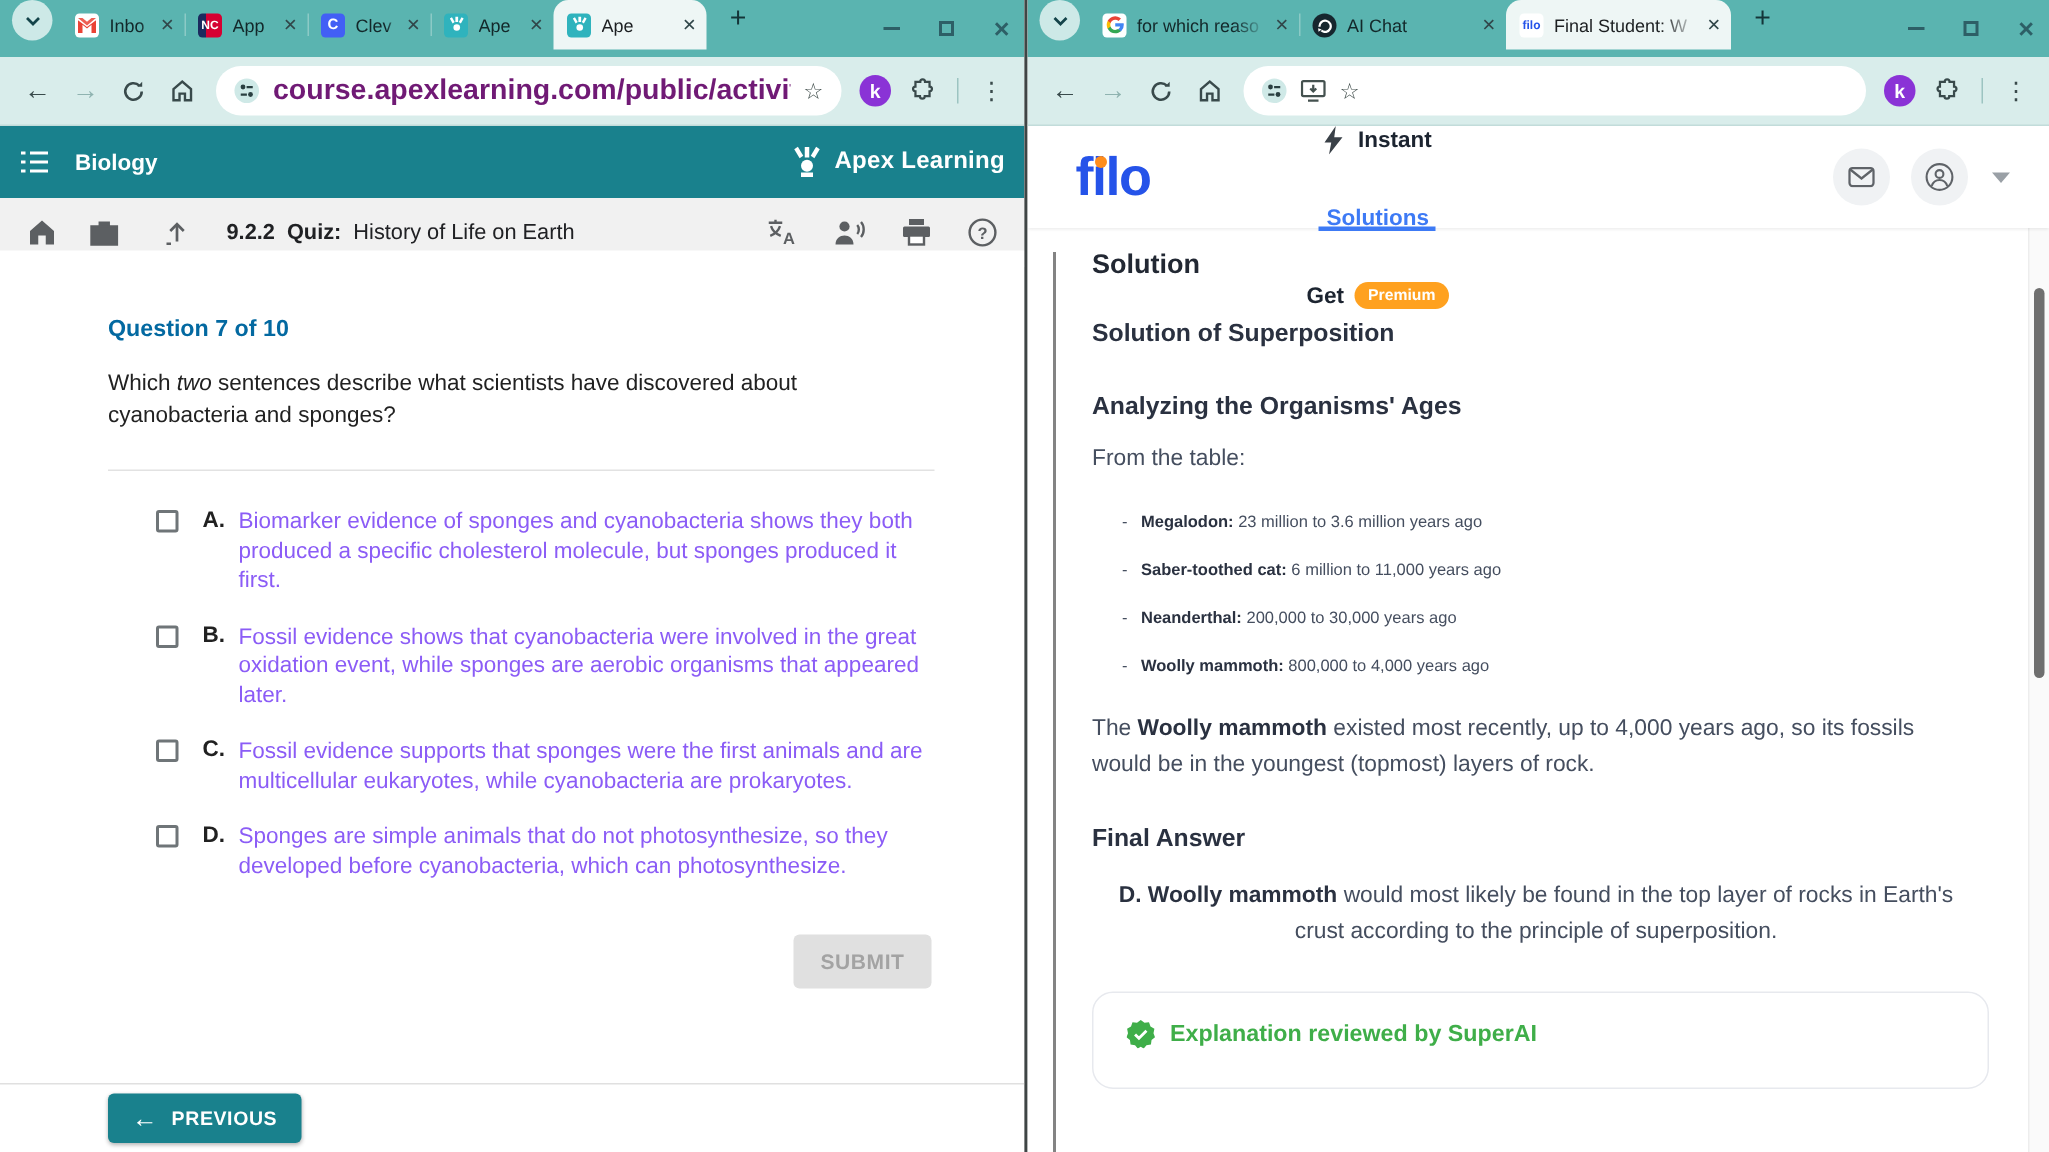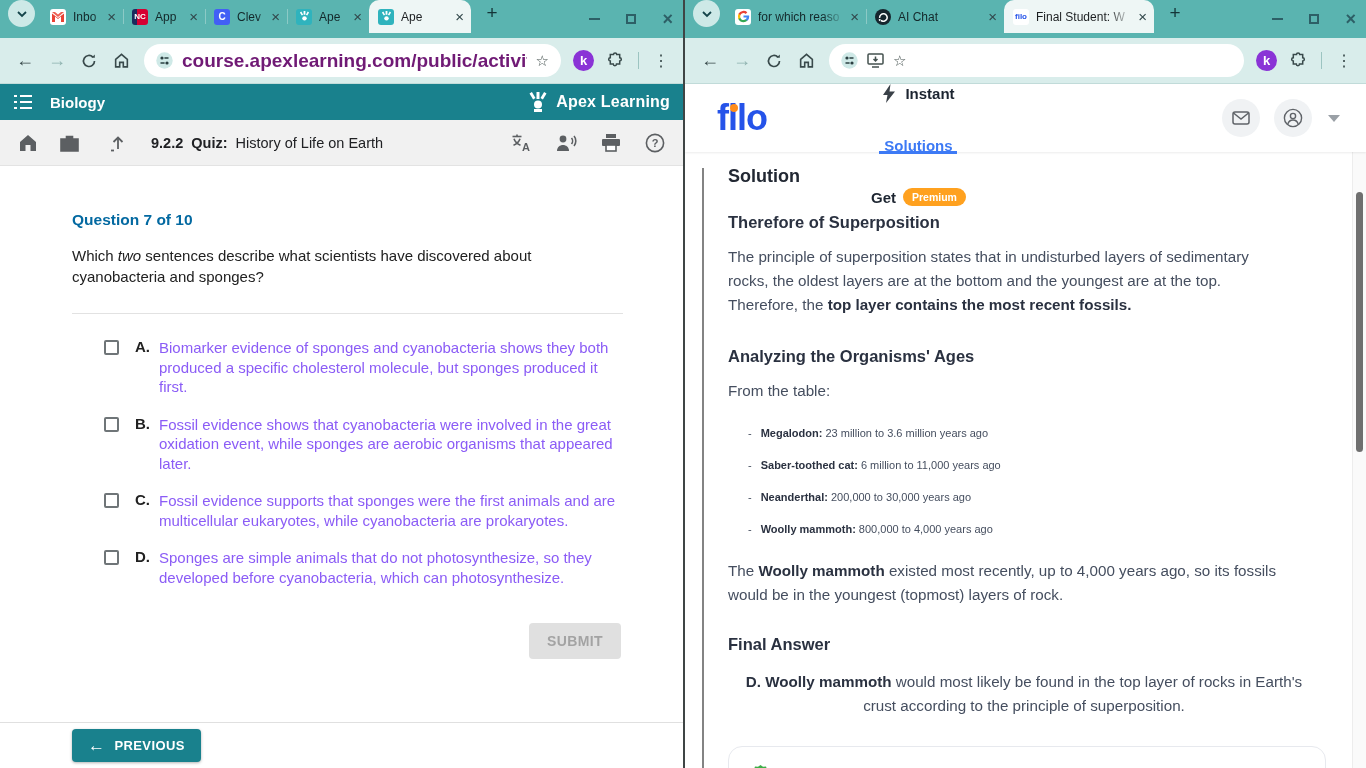--- a/index.html
+++ b/index.html
@@ -32,21 +32,21 @@
   .nav-ico { width:30px; height:30px; display:flex; align-items:center; justify-content:center; font-size:18px; color:#394a4b; flex:none; }
   .nav-ico.dim { color:#8fb3b0; }
   .urlpill { flex:1; height:33px; background:#fff; border-radius:17px; display:flex; align-items:center; padding:0 12px; margin:0 6px; gap:9px; min-width:0; }
   .url-text { font-size:19px; color:#701a75; white-space:nowrap; overflow:hidden; flex:1;font-weight:bold; }
   .url-star { font-size:15px; color:#44514f; flex:none; }
   .kami { width:21px; height:21px; border-radius:50%; background:#8a33d6; color:#fff; font-size:13px; font-weight:bold; display:flex; align-items:center; justify-content:center; margin:0 4px; flex:none; }
   .tb-sep { width:1px; height:17px; background:#9cc4c1; margin:0 6px; }
   .kebab { font-size:16px; color:#394a4b; padding:0 6px; }
 
   
-  .apex-header { height:36px; background:#19818d; display:flex; align-items:center; padding:0 13px; color:#fff; }
+  .apex-header { height:48px; background:#19818d; display:flex; align-items:center; padding:0 13px; color:#fff; }
   .apex-title { font-size:15px; font-weight:bold; margin-left:17px; }
   .apex-brand { margin-left:auto; display:flex; align-items:center; gap:6px; }
   .apex-brand-text { font-size:16px; font-weight:bold; letter-spacing:.2px; }
   .apex-toolbar { height:46px; background:#f1f1f1; display:flex; align-items:center; padding:0 18px; color:#5c5f62; border-bottom:1px solid #e3e3e3; }
   .crumb { font-size:14.5px; color:#202124; margin-left:10px; }
   .crumb b { margin-right:4px; }
   .at-right { margin-left:auto; display:flex; align-items:center; gap:24px; }
 
   .quiz-body { position:absolute; top:167px; bottom:46px; left:0; right:0; background:#fff; padding:44px 60px 0 72px; overflow:hidden; }
   .q-counter { font-size:15.5px; font-weight:bold; color:#0369a1; }
@@ -484,22 +484,21 @@
               </svg>
           </span>
         </span>
         <span class="caret-down"></span>
       </span>
     </div>
 
     <div class="filo-content">
       <div class="sol-h1">Solution</div>
 
-      <div class="sol-h2 mt26">Therefore of Superposition</div>
-      <p class="sol-p w565"><span>The principle of superposition states that in undisturbed layers of sedimentary rocks, the oldest layers are at the bottom and the youngest are at the top. Therefore, the </span><b>top layer contains the most recent fossils.</b></p>
+      <div class="sol-h2 mt26">Solution of Superposition</div>
 
       <div class="sol-h2 mt30">Analyzing the Organisms' Ages</div>
       <p class="sol-p">From the table:</p>
 
       <div class="bullets">
         <div class="bullet"><span class="dash">-</span><b>Megalodon:</b><span> 23 million to 3.6 million years ago</span></div>
         <div class="bullet"><span class="dash">-</span><b>Saber-toothed cat:</b><span> 6 million to 11,000 years ago</span></div>
         <div class="bullet"><span class="dash">-</span><b>Neanderthal:</b><span> 200,000 to 30,000 years ago</span></div>
         <div class="bullet"><span class="dash">-</span><b>Woolly mammoth:</b><span> 800,000 to 4,000 years ago</span></div>
       </div>

